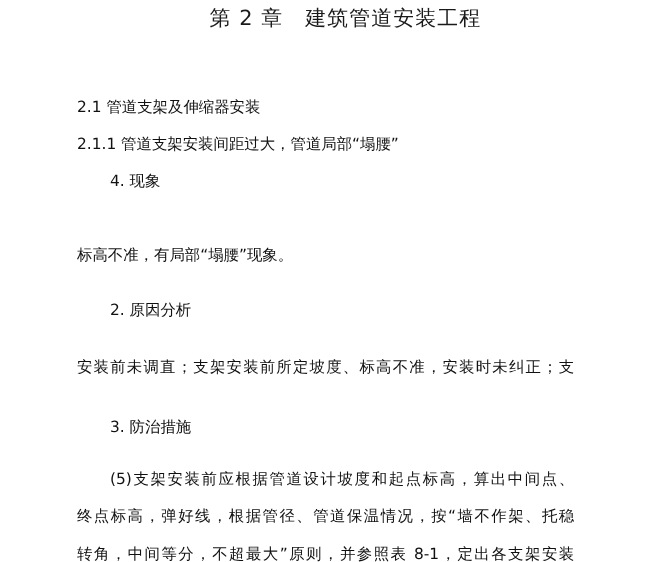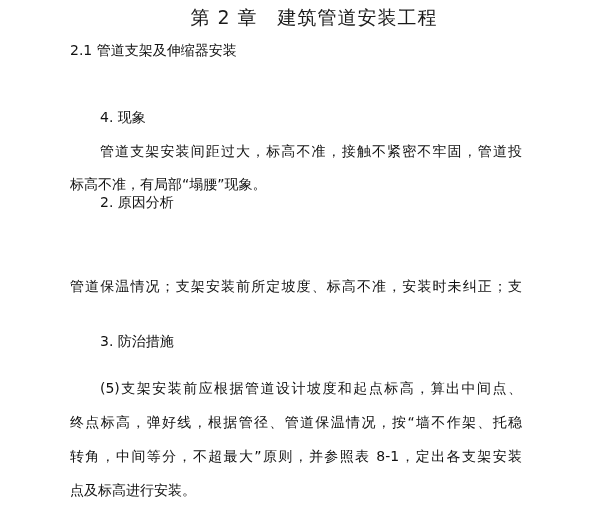--- a/index.html
+++ b/index.html
@@ -11,41 +11,41 @@
   .page { position: absolute; left: 0; top: 0; width: 602px; height: 511px; }
   .title {
     position: absolute; left: 0; width: 602px; top: 4px;
     text-align: center; font-size: 19px; line-height: 26px; color: #1a1a1a;
     letter-spacing: 1px;
     padding-left: 13px;
   }
   .title .gap { display: inline-block; width: 20px; }
   .line {
     position: absolute; left: 70px; font-size: 14px; line-height: 20px;
-    white-space: nowrap; color: #111;
+    white-space: nowrap; color: #111; margin-top: 48px;
   }
   .indent { left: 100px; }
   .just { width: 452px; text-align: justify; text-align-last: justify; }
   .just.indent { width: 422px; }
 </style>
 </head>
 <body>
 
 <div class="page">
   <div class="title">
     <span>第 2 章</span><span class="gap"></span><span>建筑管道安装工程</span>
   </div>
 
   <div class="line" style="top:40px">2.1 管道支架及伸缩器安装</div>
+  <div class="line" style="top:73px">2.1.1 管道支架安装间距过大，管道局部“塌腰”</div>
 
   <div class="line indent" style="top:107px">4. 现象</div>
-  <div class="line indent just" style="top:141px">管道支架安装间距过大，标高不准，接触不紧密不牢固，管道投</div>
   <div class="line" style="top:174px">标高不准，有局部“塌腰”现象。</div>
 
-  <div class="line indent" style="top:192px">2. 原因分析</div>
-  <div class="line just" style="top:276px">管道保温情况；支架安装前所定坡度、标高不准，安装时未纠正；支</div>
+  <div class="line indent" style="top:224px">2. 原因分析</div>
+  <div class="line just" style="top:276px">安装前未调直；支架安装前所定坡度、标高不准，安装时未纠正；支</div>
 
   <div class="line indent" style="top:331px">3. 防治措施</div>
   <div class="line indent just" style="top:378px">(5)支架安装前应根据管道设计坡度和起点标高，算出中间点、</div>
   <div class="line just" style="top:412px">终点标高，弹好线，根据管径、管道保温情况，按“墙不作架、托稳</div>
   <div class="line just" style="top:446px">转角，中间等分，不超最大”原则，并参照表 8-1，定出各支架安装</div>
   <div class="line" style="top:480px">点及标高进行安装。</div>
 </div>
 
 </body></html>

